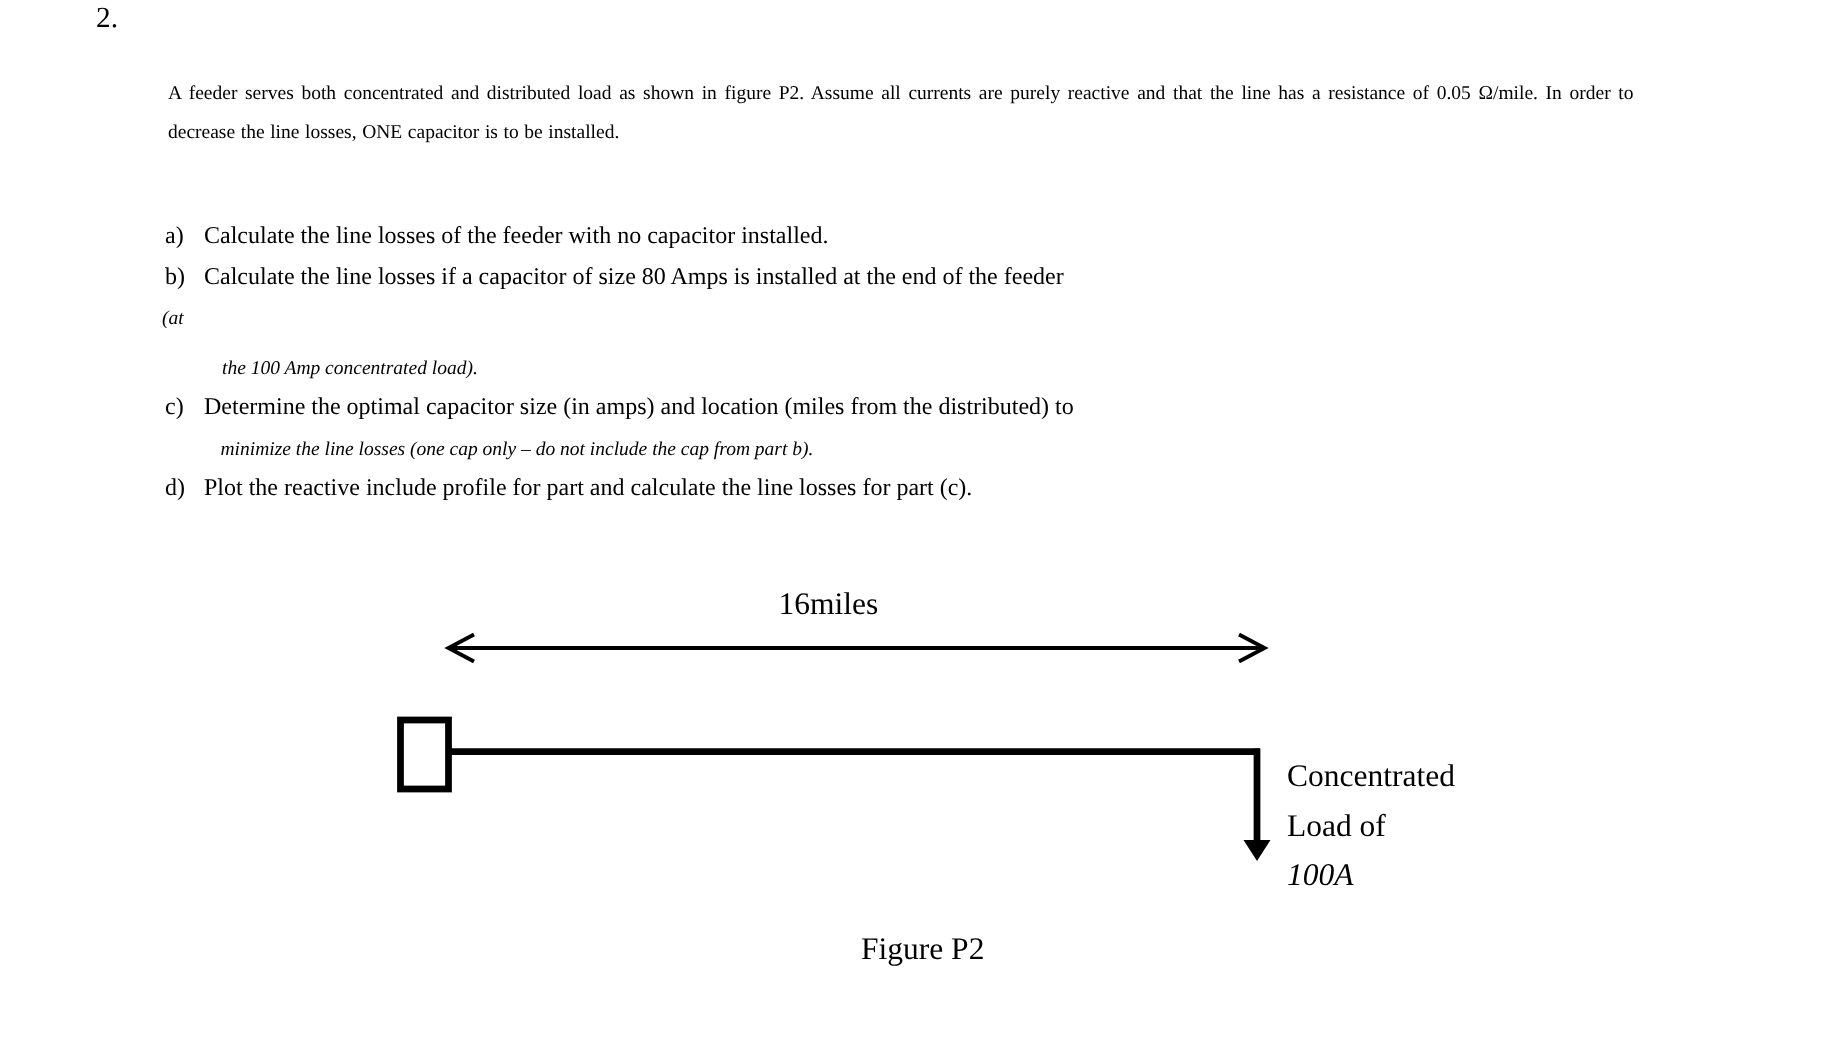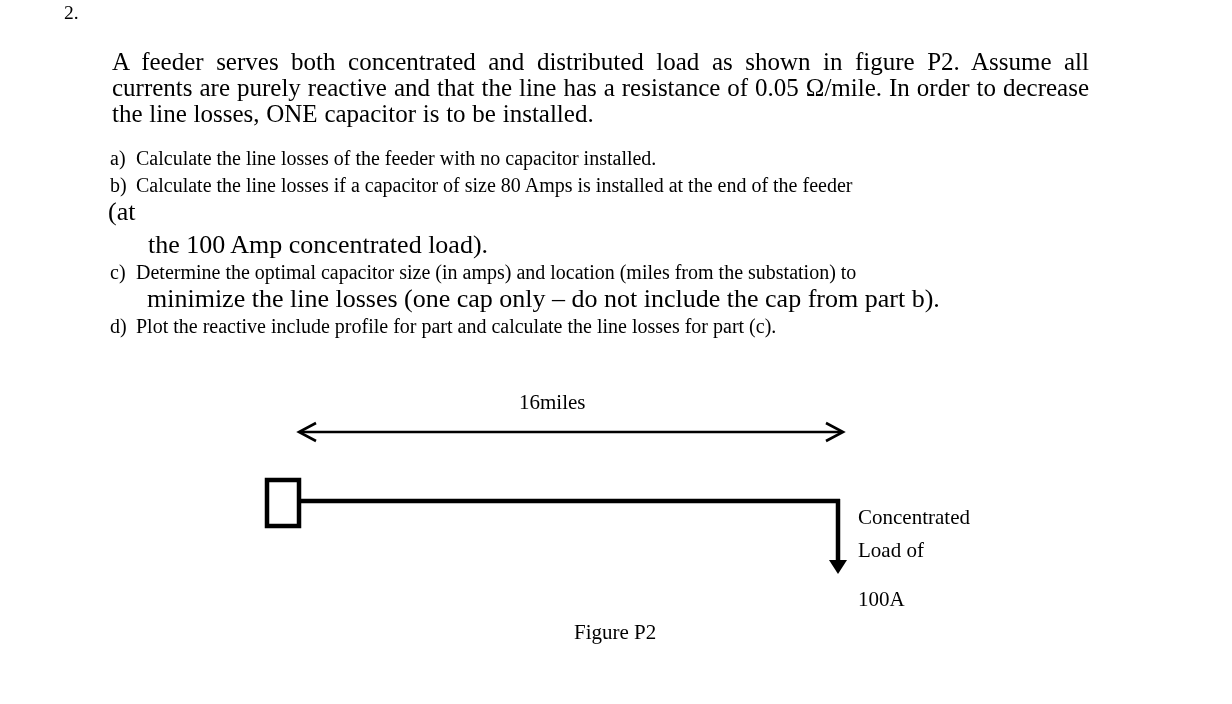--- a/index.html
+++ b/index.html
@@ -29,52 +29,53 @@
     position: absolute;
     left: 64px;
     top: 0;
     font-size: 19.5px;
     line-height: 26px;
     white-space: nowrap;
   }
 
   .para {
     position: absolute;
-    font-size: 25px;
+    font-size: 13px;
     line-height: 26px;
     color: #000;
   }
 
   
   .intro {
     left: 112px;
     top: 49px;
     width: 977px;
     text-align: justify;
     text-align-last: left;
     word-spacing: 0.5px;
   }
 
   .list-item {
     position: absolute;
-    font-size: 20px;
+    font-size: 16px;
     line-height: 26px;
     white-space: nowrap;
   }
 
   .list-label {
     display: inline-block;
     width: 26px;
   }
 
   .cont-line {
     position: absolute;
-    font-size: 26px;
+    font-size: 13px;
     line-height: 26px;
     white-space: nowrap;
+    font-style: italic;
   }
 
   
   .figure {
     position: absolute;
     left: 0;
     top: 375px;
     width: 1232px;
     height: 290px;
     margin-left: 16px;
@@ -91,21 +92,21 @@
     font-size: 21px;
     line-height: 26px;
     white-space: nowrap;
     color: #000;
   }
 
   .lbl-miles   { left: 503px; top: 14px; }
   .lbl-dist    { left: 397px; top: 84px; }
   .lbl-conc1   { left: 842px; top: 129px; }
   .lbl-conc2   { left: 842px; top: 162px; }
-  .lbl-conc3   { left: 842px; top: 211px; }
+  .lbl-conc3   { left: 842px; top: 195px; font-style: italic; }
   .lbl-caption { left: 558px; top: 244px; }
 </style>
 </head>
 <body>
 
 <div class="problem">
 
   <div class="prob-marker">2.</div>
 
   <div class="para intro">A feeder serves both concentrated and distributed load as shown in figure P2.  Assume all currents are purely reactive and that the line has a resistance of 0.05 Ω/mile.  In order to decrease the line losses, ONE capacitor is to be installed.</div>
@@ -114,21 +115,21 @@
     <span class="list-label">a)</span><span>Calculate the line losses of the feeder with no capacitor installed.</span>
   </div>
 
   <div class="list-item" style="left:110px; top:172px;">
     <span class="list-label">b)</span><span>Calculate the line losses if a capacitor of size 80 Amps is installed at the end of the feeder</span>
   </div>
   <div class="cont-line" style="left:108px; top:199px;">(at</div>
   <div class="cont-line" style="left:148px; top:232px;">the 100 Amp concentrated load).</div>
 
   <div class="list-item" style="left:110px; top:259px;">
-    <span class="list-label">c)</span><span>Determine the optimal capacitor size (in amps) and location (miles from the substation) to</span>
+    <span class="list-label">c)</span><span>Determine the optimal capacitor size (in amps) and location (miles from the distributed) to</span>
   </div>
   <div class="cont-line" style="left:147px; top:286px;text-align:center;">minimize the line losses (one cap only – do not include the cap from part b).</div>
 
   <div class="list-item" style="left:110px; top:313px;">
     <span class="list-label">d)</span><span>Plot the reactive include profile for part and calculate the line losses for part (c).</span>
   </div>
 
 </div>
 
 <div class="figure">

